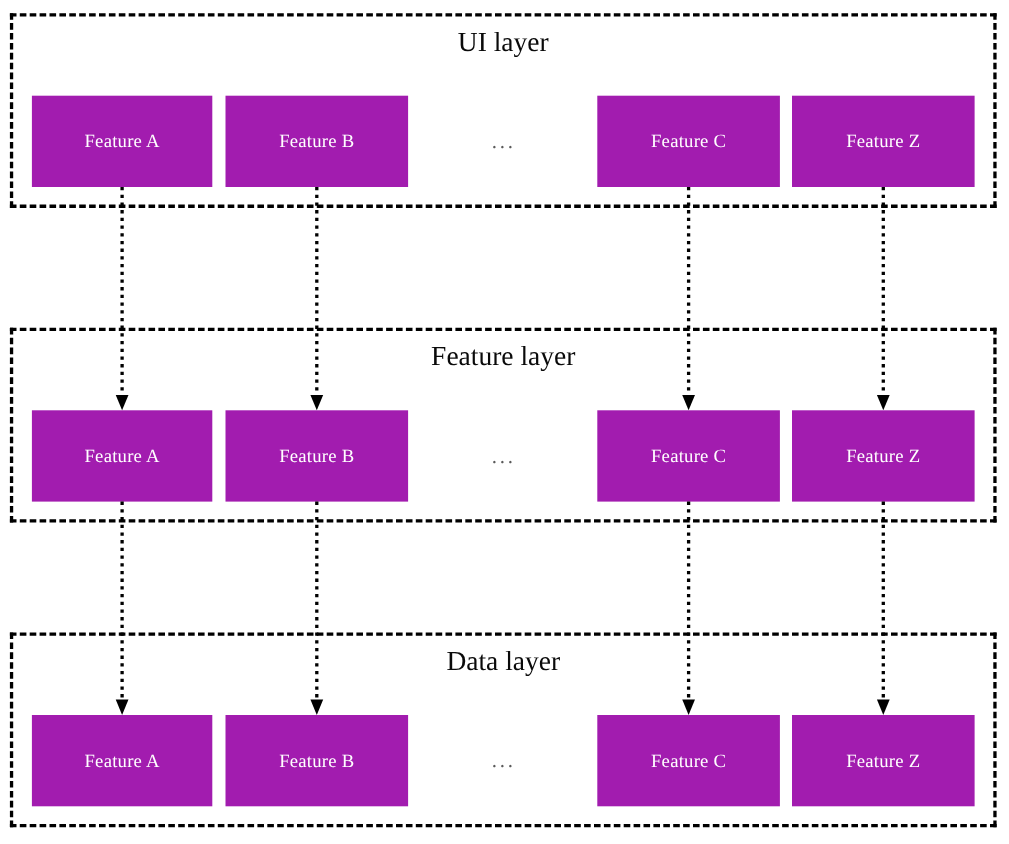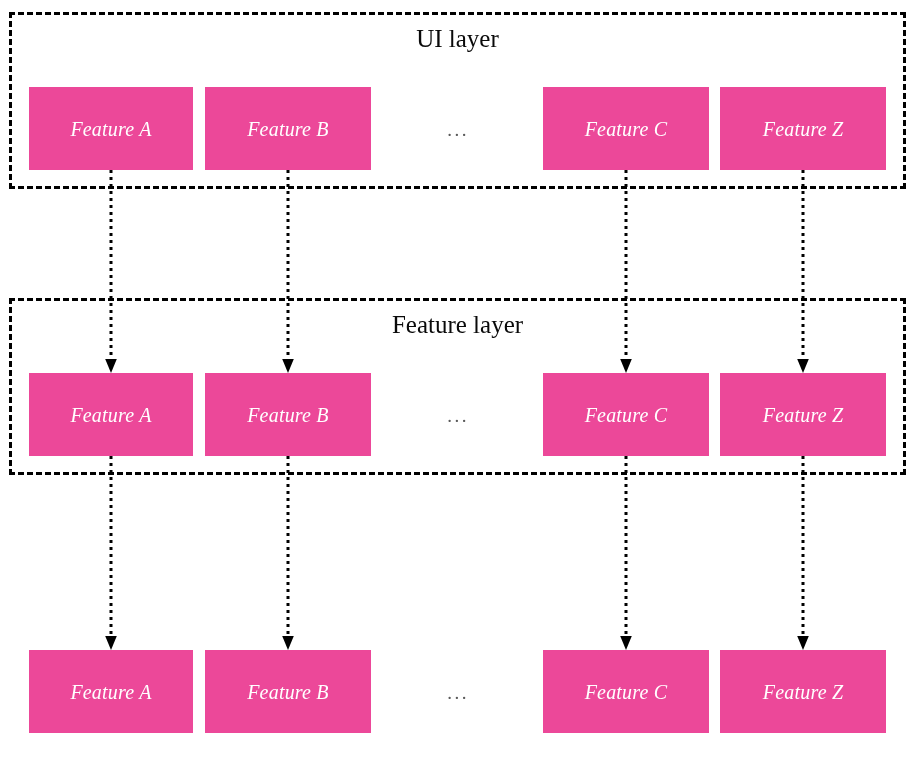--- a/index.html
+++ b/index.html
@@ -35,31 +35,30 @@
     font-size: 25px;
     line-height: 30px;
     color: #0a0a0a;
     font-family: "Liberation Serif", "DejaVu Serif", serif;
     white-space: nowrap;
   }
 
   
   .feature-box {
     position: absolute;
-    background: #ec4899;
+    background: #a21caf;
     color: #ffffff;
     display: flex;
     align-items: center;
     justify-content: center;
-    font-size: 20px;
+    font-size: 17px;
     line-height: 1;
     letter-spacing: 0.2px;
     font-family: "Liberation Serif", "DejaVu Serif", serif;
     text-rendering: optimizeLegibility;
-    font-style: italic;
   }
 
   
   .ellipsis {
     position: absolute;
     color: #5a5a5a;
     font-size: 19px;
     line-height: 1;
     letter-spacing: 2.5px;
     font-family: "Liberation Serif", "DejaVu Serif", serif;
@@ -94,20 +93,23 @@
   <div class="layer-box" style="top:298px; height:177px;">
     <div class="layer-title" style="top:9px;">Feature layer</div>
   </div>
 
   <div class="feature-box" style="left:29px; top:373px; width:164px; height:83px;">Feature A</div>
   <div class="feature-box" style="left:205px; top:373px; width:166px; height:83px;">Feature B</div>
   <div class="ellipsis" style="left:458px; top:415px;">...</div>
   <div class="feature-box" style="left:543px; top:373px; width:166px; height:83px;">Feature C</div>
   <div class="feature-box" style="left:720px; top:373px; width:166px; height:83px;">Feature Z</div>
 
+  <div class="layer-box" style="top:575px; height:177px;">
+    <div class="layer-title" style="top:9px;">Data layer</div>
+  </div>
 
   <div class="feature-box" style="left:29px; top:650px; width:164px; height:83px;">Feature A</div>
   <div class="feature-box" style="left:205px; top:650px; width:166px; height:83px;">Feature B</div>
   <div class="ellipsis" style="left:458px; top:692px;">...</div>
   <div class="feature-box" style="left:543px; top:650px; width:166px; height:83px;">Feature C</div>
   <div class="feature-box" style="left:720px; top:650px; width:166px; height:83px;">Feature Z</div>
 
   <div class="arrow" style="left:111px; top:170px; height:203px;">
     <svg width="14" height="203" viewBox="0 0 14 203">
       <line x1="7" y1="0" x2="7" y2="191" stroke="#000" stroke-width="3" stroke-dasharray="3 4" stroke-linecap="butt"></line>

